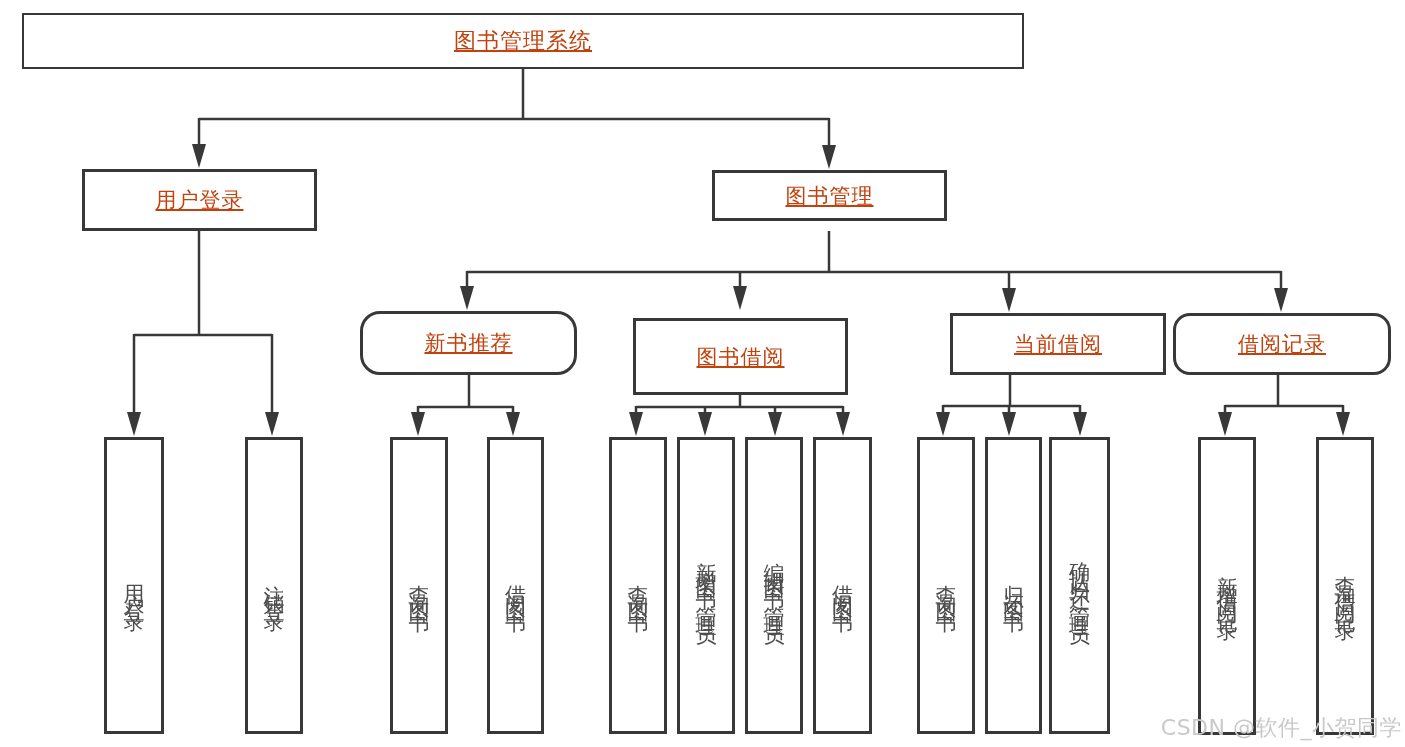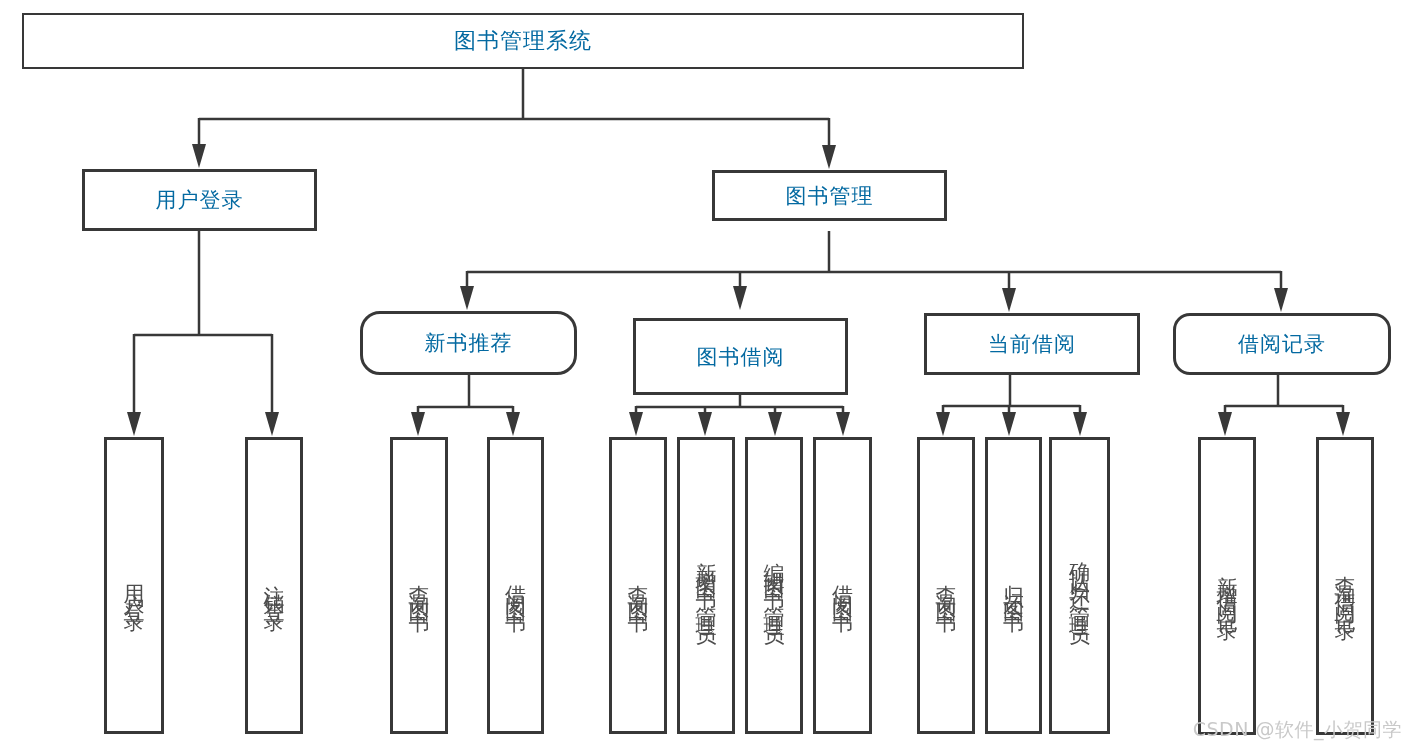--- a/index.html
+++ b/index.html
@@ -22,22 +22,23 @@
   }
   .hbox {
     position: absolute;
     border: 3px solid #383838;
     background: #ffffff;
     display: flex;
     align-items: center;
     justify-content: center;
     font-size: 21px;
     letter-spacing: 1px;
-    color: #0369a1;
+    color: #c2410c;
     z-index: 2;
+    text-decoration: underline;
   }
   .hbox.root {
     border-width: 2px;
     font-size: 22px;
   }
   .vbox {
     position: absolute;
     top: 437px;
     height: 297px;
     border: 3px solid #383838;
@@ -50,21 +51,21 @@
     font-size: 21px;
     letter-spacing: 9px;
     color: #4d4d4d;
     z-index: 2;
     overflow: hidden;
   }
   .watermark {
     position: absolute;
     right: 3px;
     bottom: 4px;
-    font-size: 19px;
+    font-size: 22px;
     letter-spacing: 0.5px;
     color: #c9c9c9;
     z-index: 5;
     white-space: nowrap;
   }
 </style>
 </head>
 <body>
 
 <div class="canvas">
@@ -109,21 +110,21 @@
     </g>
   </svg>
 
   <div class="hbox root" style="left:22px; top:13px; width:1002px; height:56px;">图书管理系统</div>
 
   <div class="hbox" style="left:82px; top:169px; width:235px; height:62px;">用户登录</div>
   <div class="hbox" style="left:712px; top:170px; width:235px; height:51px;">图书管理</div>
 
   <div class="hbox" style="left:360px; top:311px; width:217px; height:64px;border-radius:20px;">新书推荐</div>
   <div class="hbox" style="left:633px; top:318px; width:215px; height:77px;">图书借阅</div>
-  <div class="hbox" style="left:924px; top:313px; width:216px; height:62px;">当前借阅</div>
+  <div class="hbox" style="left:950px; top:313px; width:216px; height:62px;">当前借阅</div>
   <div class="hbox" style="left:1173px; top:313px; width:218px; height:62px;border-radius:17px;">借阅记录</div>
 
   <div class="vbox" style="left:104px; width:60px;">用户登录</div>
   <div class="vbox" style="left:245px; width:58px;">注销登录</div>
 
   <div class="vbox" style="left:390px; width:58px;">查询图书</div>
   <div class="vbox" style="left:487px; width:57px;">借阅图书</div>
 
   <div class="vbox" style="left:609px; width:58px;">查询图书</div>
   <div class="vbox" style="left:677px; width:58px;">新增图书（管理员）</div>

